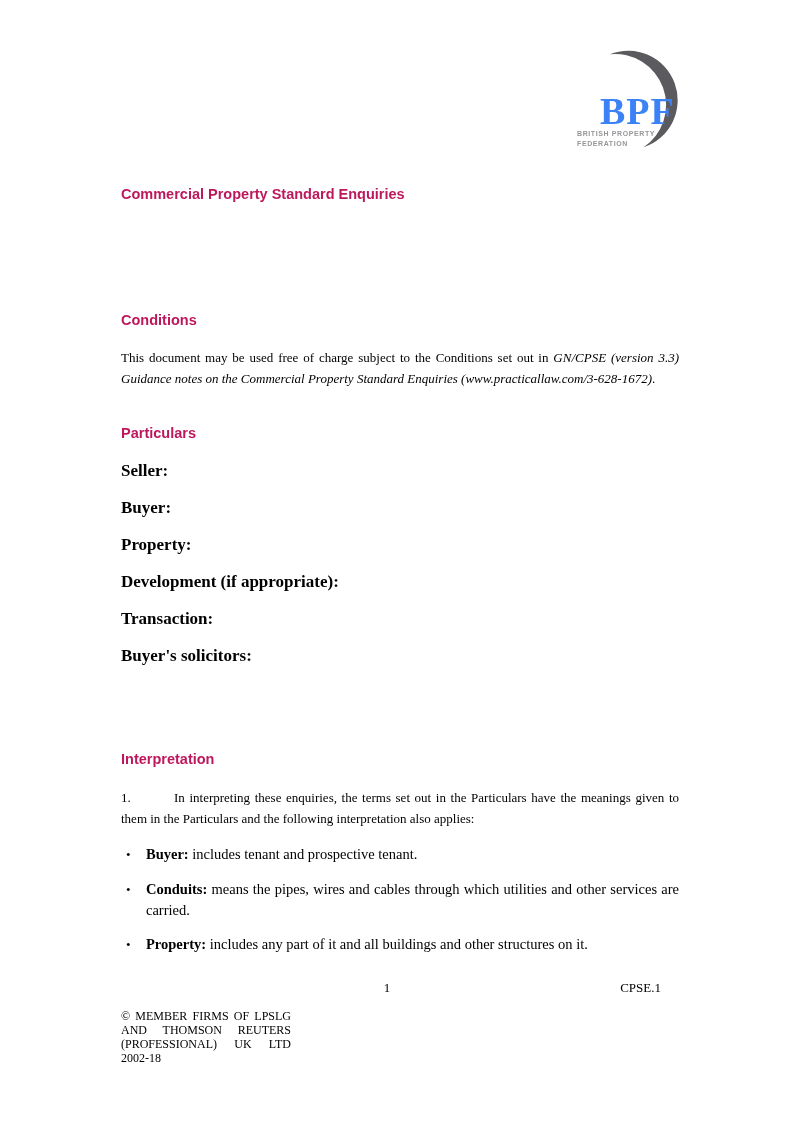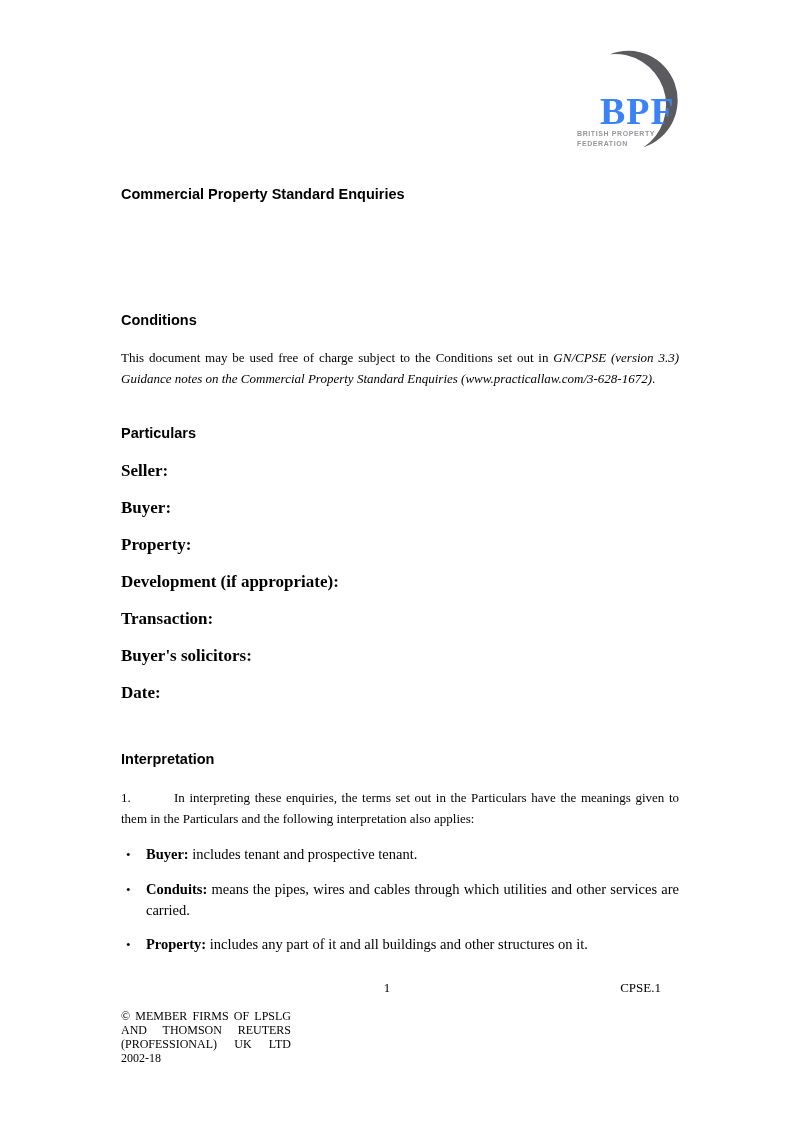--- a/index.html
+++ b/index.html
@@ -25,21 +25,21 @@
     position: absolute; left: 7px; top: 84px;
     font-family: "Liberation Sans", sans-serif;
     font-weight: bold; font-size: 7px; line-height: 10px;
     letter-spacing: 0.6px; color: #97979b; white-space: nowrap;
   }
 
   
   .heading {
     position: absolute; left: 121px;
     font-family: "Liberation Sans", sans-serif;
-    font-weight: bold; font-size: 14.5px; line-height: 20px; color: #000000;
+    font-weight: bold; font-size: 14.5px; line-height: 20px; color: #be185d;
   }
   #h-series   { top: 184px; width: 575px; }
   #h-doctitle { top: 218px; width: 575px; line-height: 26px; }
   #h-conditions      { top: 310px; }
   #h-particulars     { top: 423px; }
   #h-interpretation  { top: 749px; }
 
   
   .para {
     position: absolute; left: 121px; width: 558px;
@@ -98,21 +98,20 @@
   <div class="para" id="p-conditions"><span>This document may be used free of charge subject to the Conditions set out in </span><span class="italic">GN/CPSE (version 3.3) Guidance notes on the Commercial Property Standard Enquiries (www.practicallaw.com/3-628-1672)</span><span>.</span></div>
 
   <div class="heading" id="h-particulars">Particulars</div>
   <div class="particulars-list">
     <div class="particular">Seller:</div>
     <div class="particular">Buyer:</div>
     <div class="particular">Property:</div>
     <div class="particular">Development (if appropriate):</div>
     <div class="particular">Transaction:</div>
     <div class="particular">Buyer's solicitors:</div>
-    <div class="particular">Date:</div>
   </div>
 
   <div class="heading" id="h-interpretation">Interpretation</div>
   <div class="para" id="p-interpretation"><span class="num">1.</span><span>In interpreting these enquiries, the terms set out in the Particulars have the meanings given to them in the Particulars and the following interpretation also applies:</span></div>
 
   <div class="bullet-item" id="bullet-0"><span class="bullet-marker">•</span><span class="bullet-term">Buyer:</span><span> includes tenant and prospective tenant.</span></div>
 
   <div class="bullet-item" id="bullet-1"><span class="bullet-marker">•</span><span class="bullet-term">Conduits:</span><span> means the pipes, wires and cables through which utilities and other services are carried.</span></div>
 
   <div class="bullet-item" id="bullet-2"><span class="bullet-marker">•</span><span class="bullet-term">Property:</span><span> includes any part of it and all buildings and other structures on it.</span></div>

